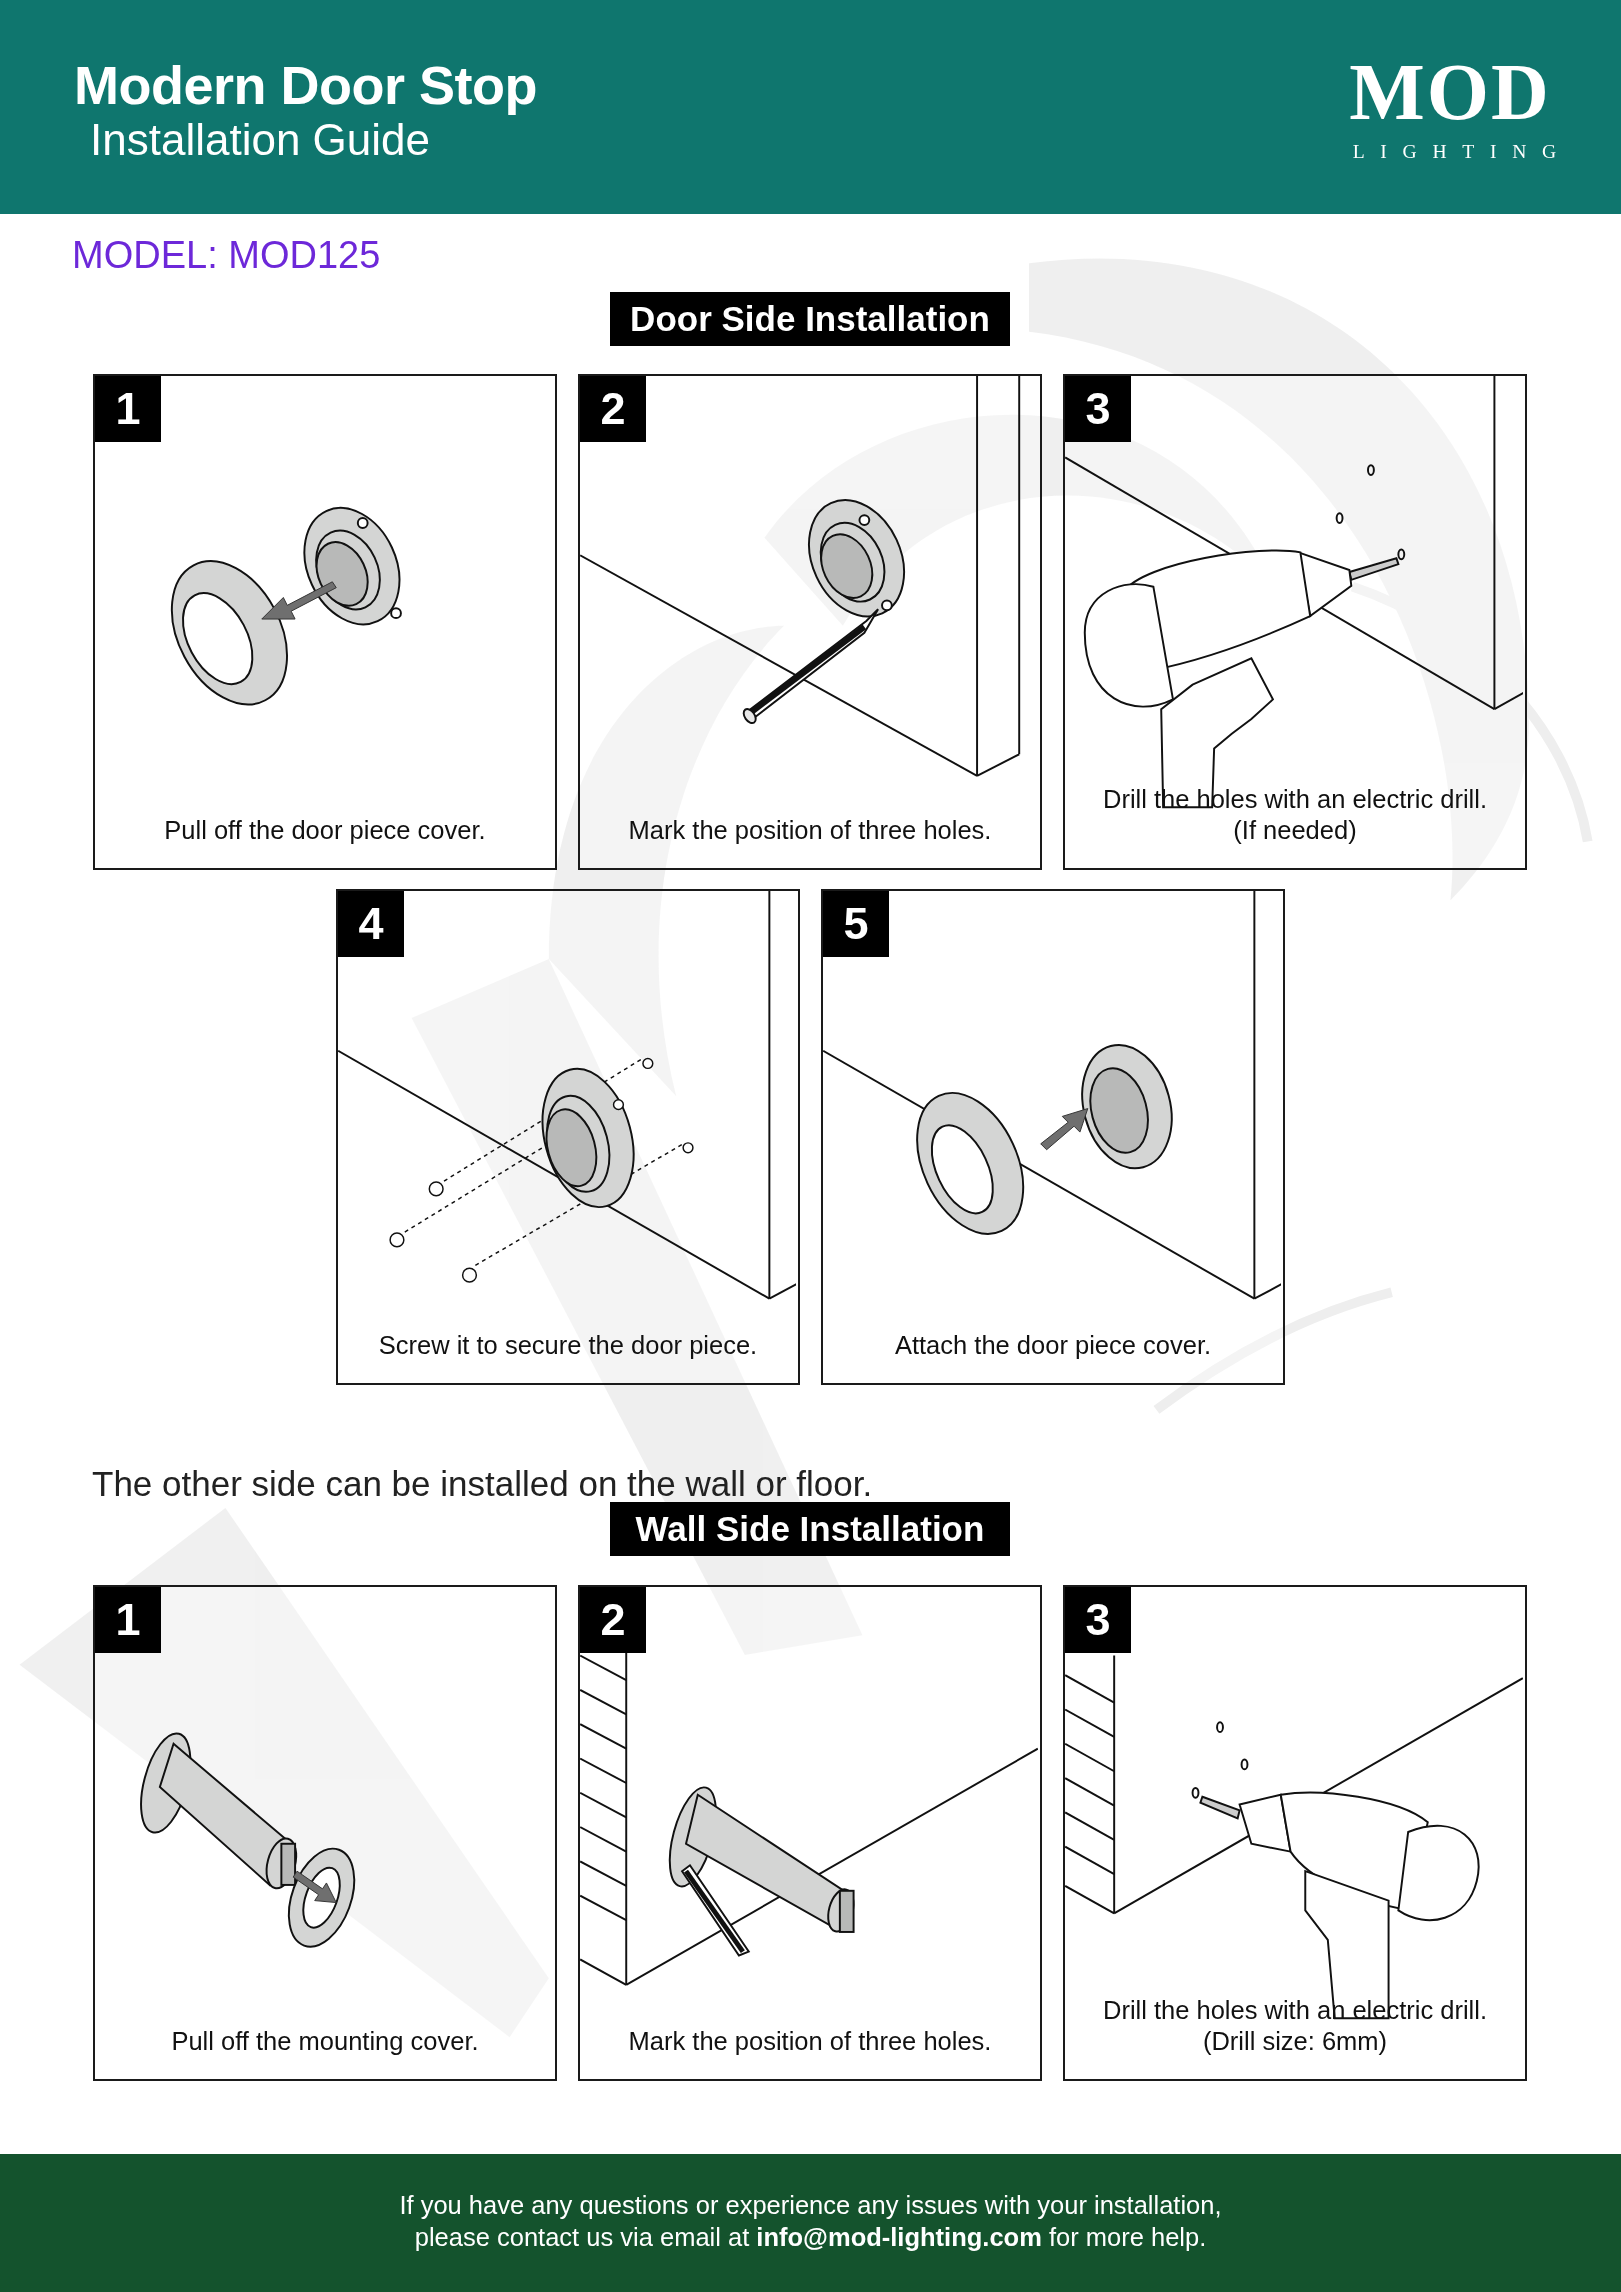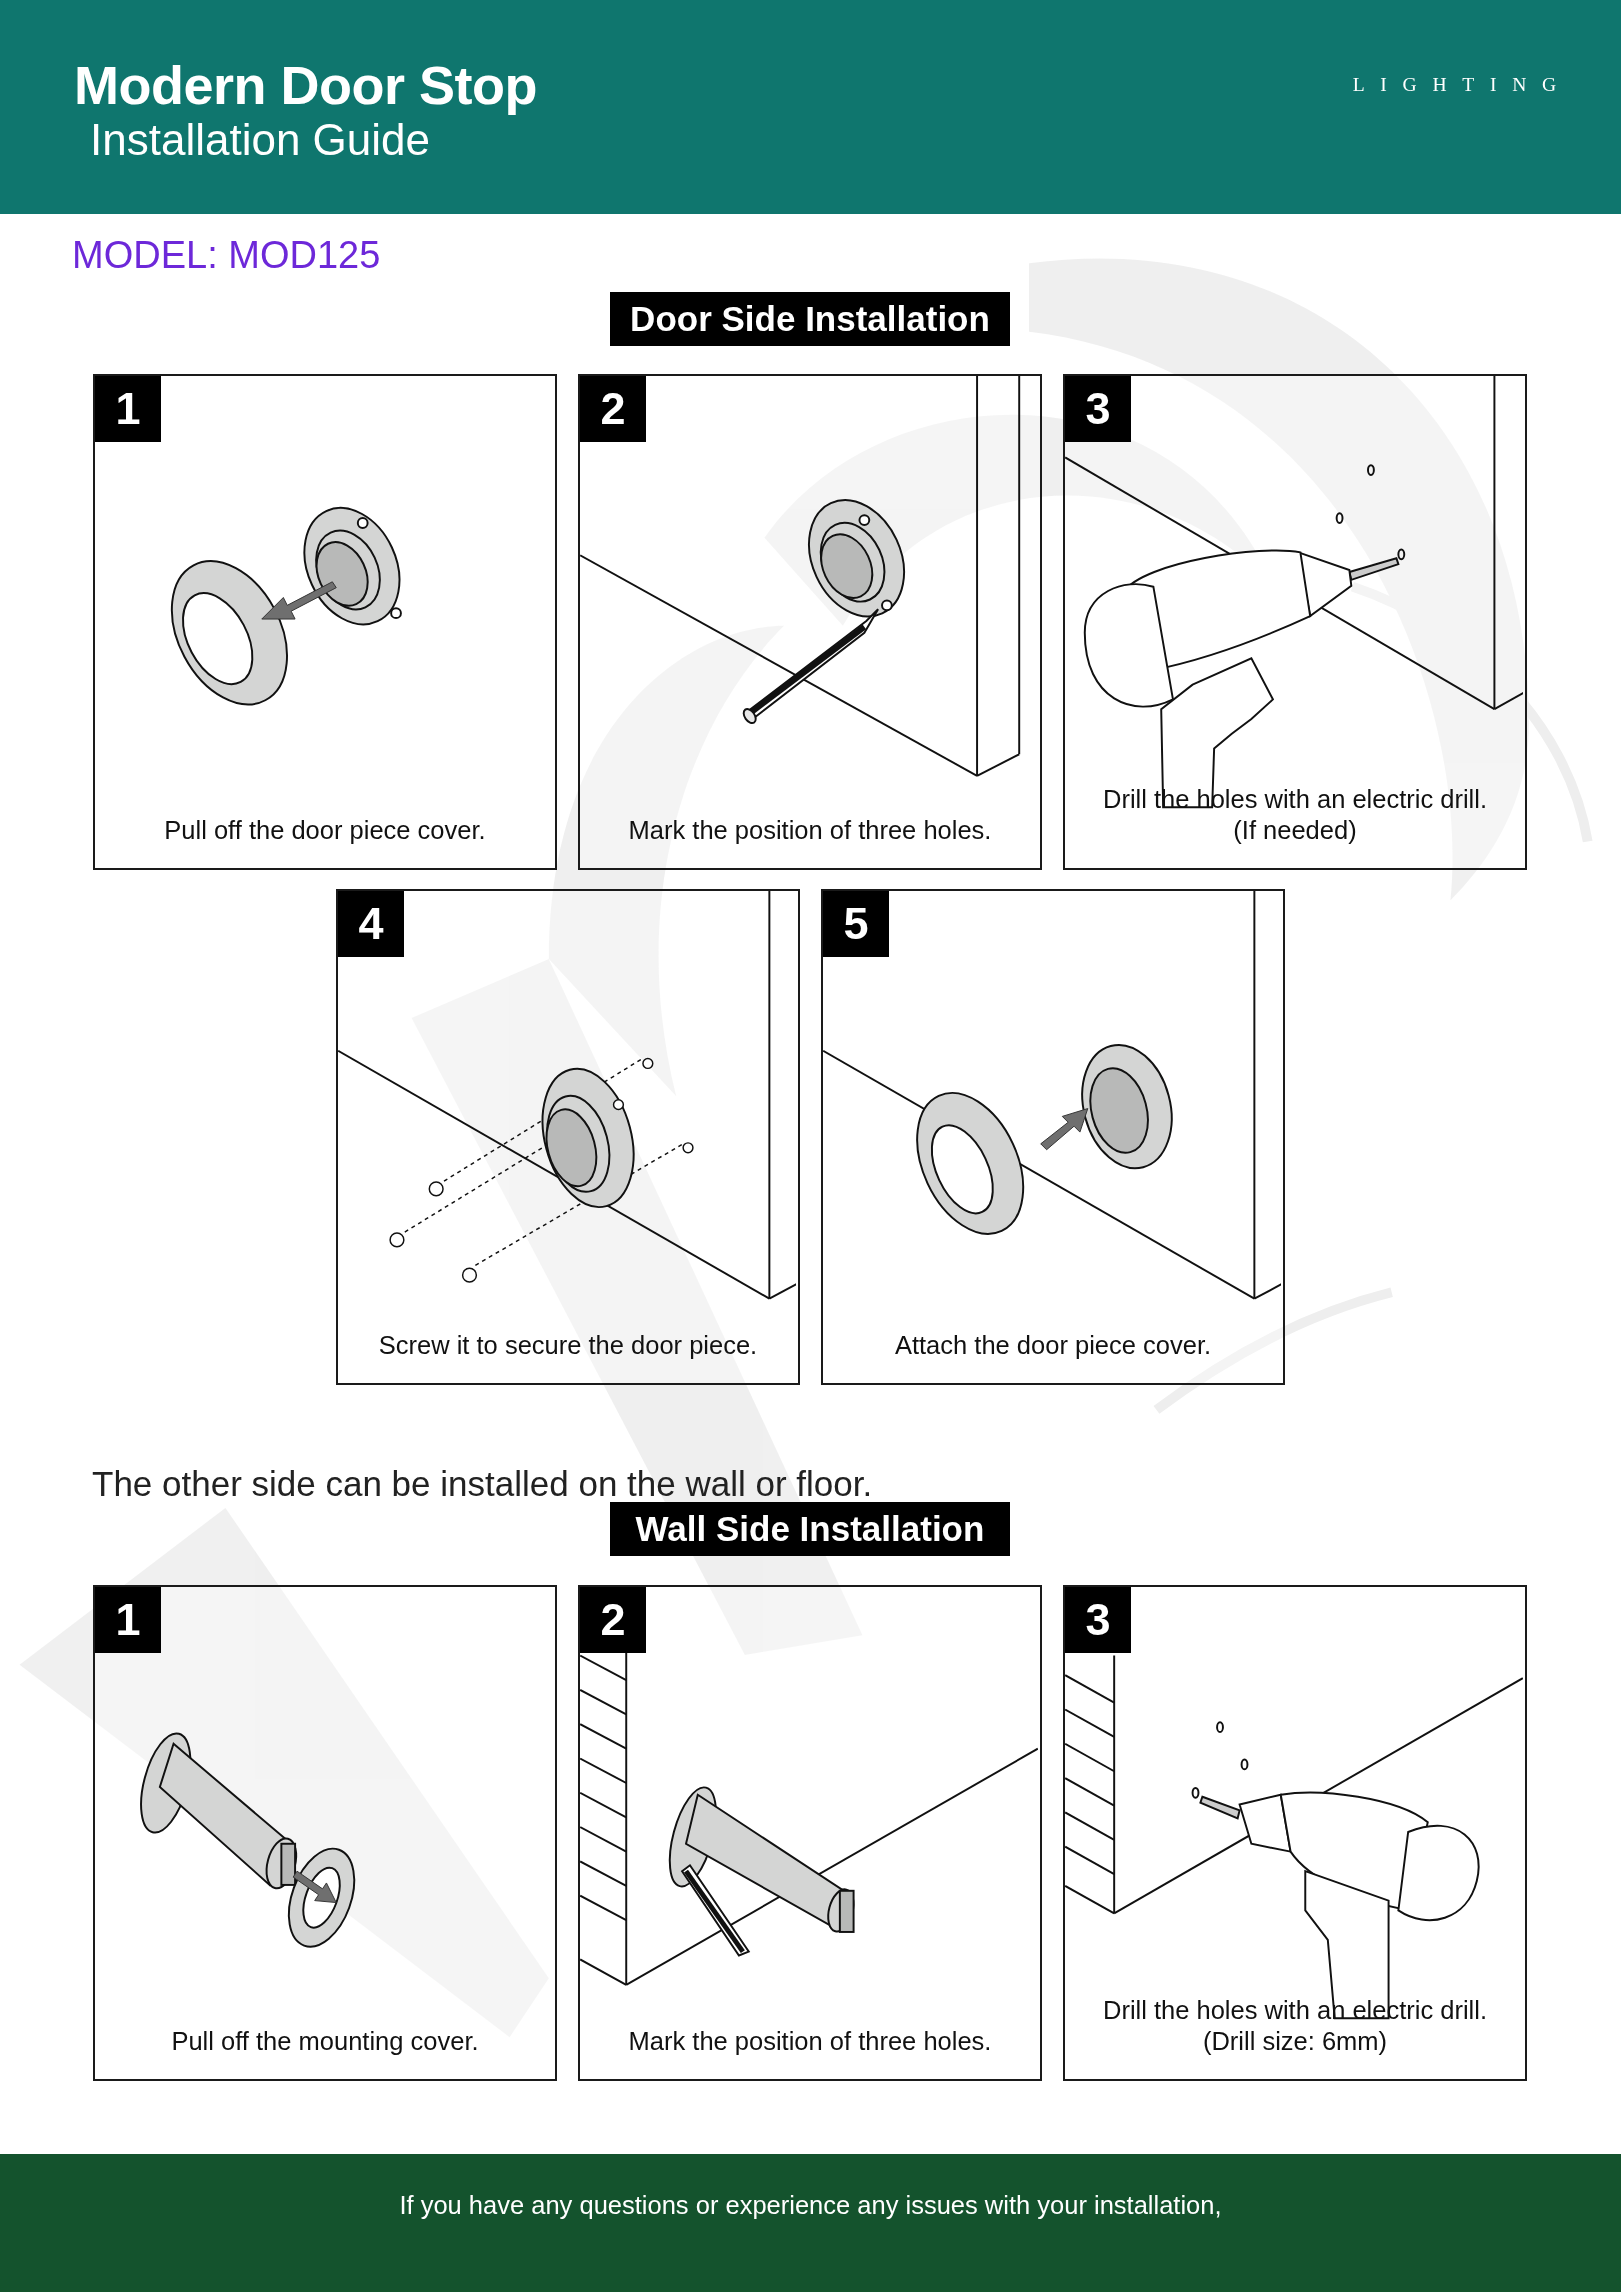--- a/index.html
+++ b/index.html
@@ -31,20 +31,21 @@
   .footer { position: absolute; left: 0; top: 2154px; width: 1621px; height: 138px; background: #14532d; color: #fff; text-align: center; font-size: 25.5px; line-height: 32px; padding-top: 35px; }
   .footer b { font-weight: bold; }
 </style>
 </head>
 <body>
 
 <div class="header">
   <div class="title">Modern Door Stop</div>
   <div class="subtitle">Installation Guide</div>
   <div class="logo">
+    <div class="logo-main">MOD</div>
     <div class="logo-sub">LIGHTING</div>
   </div>
 </div>
 
 <svg class="watermark" viewBox="0 0 1654 1980">
   <g fill="#eeeeee" opacity="0.9">
     <path d="M20 1480 L230 1320 L560 1800 L520 1860 Z"></path>
     <path d="M420 820 L560 760 L880 1450 L760 1470 Z"></path>
     <path d="M1050 50 C1350 10 1560 220 1560 520 C1560 600 1520 660 1480 700 C1500 500 1380 160 1050 120 Z"></path>
     <path d="M780 330 C900 160 1200 150 1300 380 C1180 250 960 250 860 420 Z"></path>
@@ -252,14 +253,15 @@
     </g>
   </svg>
   <div class="caption">
     <div>Drill the holes with an electric drill.</div>
     <div>(Drill size: 6mm)</div>
   </div>
 </div>
 
 <div class="footer">
   <div>If you have any questions or experience any issues with your installation,</div>
+  <div><span>please contact us via email at </span><b>info@mod-lighting.com</b><span> for more help.</span></div>
 </div>
 
 
 </body></html>

